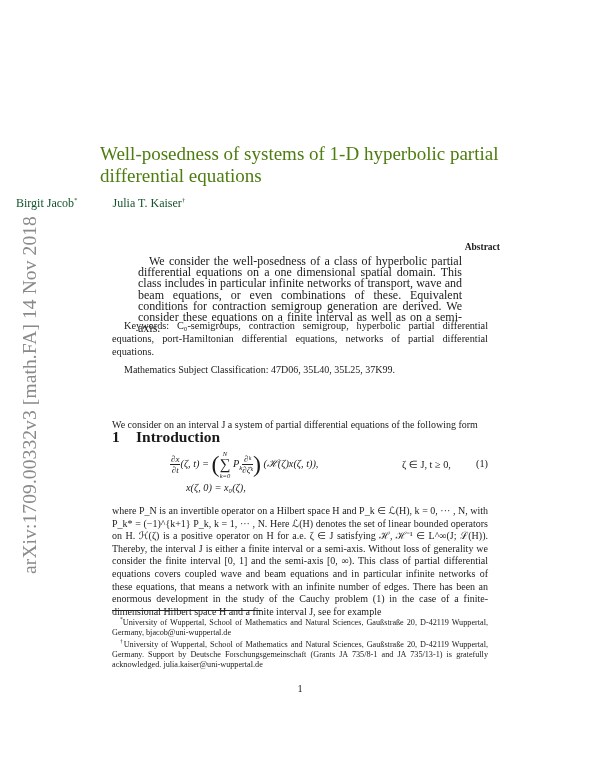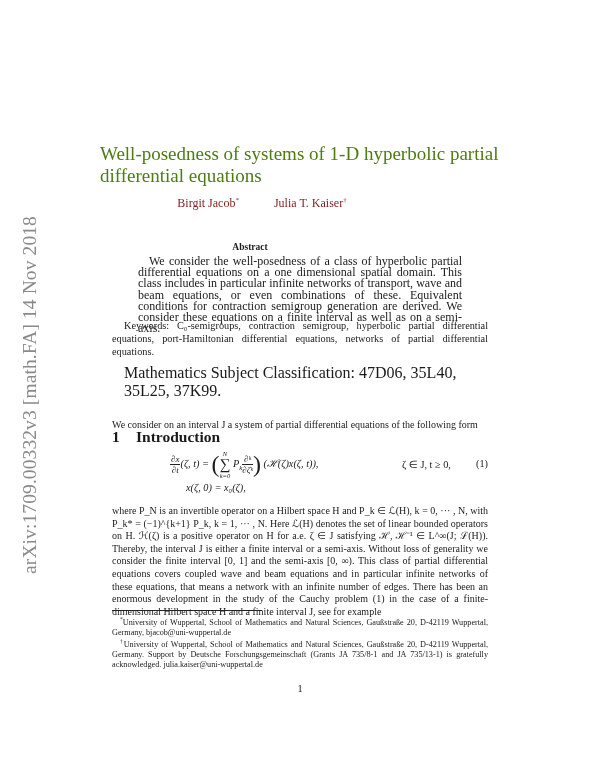--- a/index.html
+++ b/index.html
@@ -4,32 +4,32 @@
 <style>
   html, body { margin: 0; padding: 0; background: #ffffff; }
   body { width: 600px; height: 776px; position: relative; overflow: hidden;
          font-family: "DejaVu Serif", "Liberation Serif", serif; color: #1a1a1a; }
   .arxiv-stamp { position: absolute; left: 10px; top: 0; width: 40px; height: 776px; }
   .arxiv-stamp span { position: absolute; left: 20px; top: 395px;
       transform: translate(-50%, -50%) rotate(-90deg); white-space: nowrap;
       font-family: "Liberation Serif", serif; font-size: 19.5px; color: #8a8a8a; letter-spacing: 0.1px; }
   .title { position: absolute; left: 100px; width: 400px; top: 143px; 
       font-family: "Liberation Serif", serif; font-size: 19px; line-height: 22px; color: #4d7c0f; }
-  .authors { position: absolute; top: 196px; left: 0; width: 524px; text-align: center;
-      font-family: "Liberation Serif", serif; font-size: 12px; color: #7f1d1d; }
+  .authors { position: absolute; top: 196px; left: 0; width: 524px; text-align: left;
+      font-family: "Liberation Serif", serif; font-size: 12px; color: #14532d; }
   .authors span { display: inline-block; margin: 0 16px; }
   .authors sup { font-size: 7px; }
-  .abstract-head { position: absolute; top: 242px; left: 0; width: 500px; text-align: center;
+  .abstract-head { position: absolute; top: 242px; left: 0; width: 500px; text-align: right;
       font-family: "Liberation Serif", serif; font-weight: bold; font-size: 9.5px; }
   .abstract { position: absolute; top: 256px; left: 138px; width: 324px;
       font-family: "Liberation Serif", serif; font-size: 12px; line-height: 11.2px; text-align: justify; text-indent: 11px; }
   .keywords { position: absolute; top: 319px; left: 112px; width: 376px;
       font-family: "Liberation Serif", serif; font-size: 10.3px; line-height: 13px; text-align: justify; text-indent: 12px; }
   .msc { position: absolute; top: 364px; left: 124px; width: 364px;
-      font-family: "Liberation Serif", serif; font-size: 16px; }
+      font-family: "Liberation Serif", serif; font-size: 10px; }
   b.lbl { font-weight: normal; }
   .section { position: absolute; top: 393px; left: 112px; font-family: "Liberation Serif", serif;
       font-weight: bold; font-size: 15.5px; margin-top: 35px; }
   .section .num { display: inline-block; width: 24px; }
   .para { position: absolute; left: 112px; width: 376px; font-family: "Liberation Serif", serif;
       font-size: 10px; line-height: 12.6px; text-align: justify; }
   .p1 { top: 419px; }
   .p2 { top: 505px; }
   .eq { position: absolute; top: 448px; left: 170px; width: 318px; height: 50px;
       font-family: "Liberation Serif", serif; font-size: 10.3px; }

